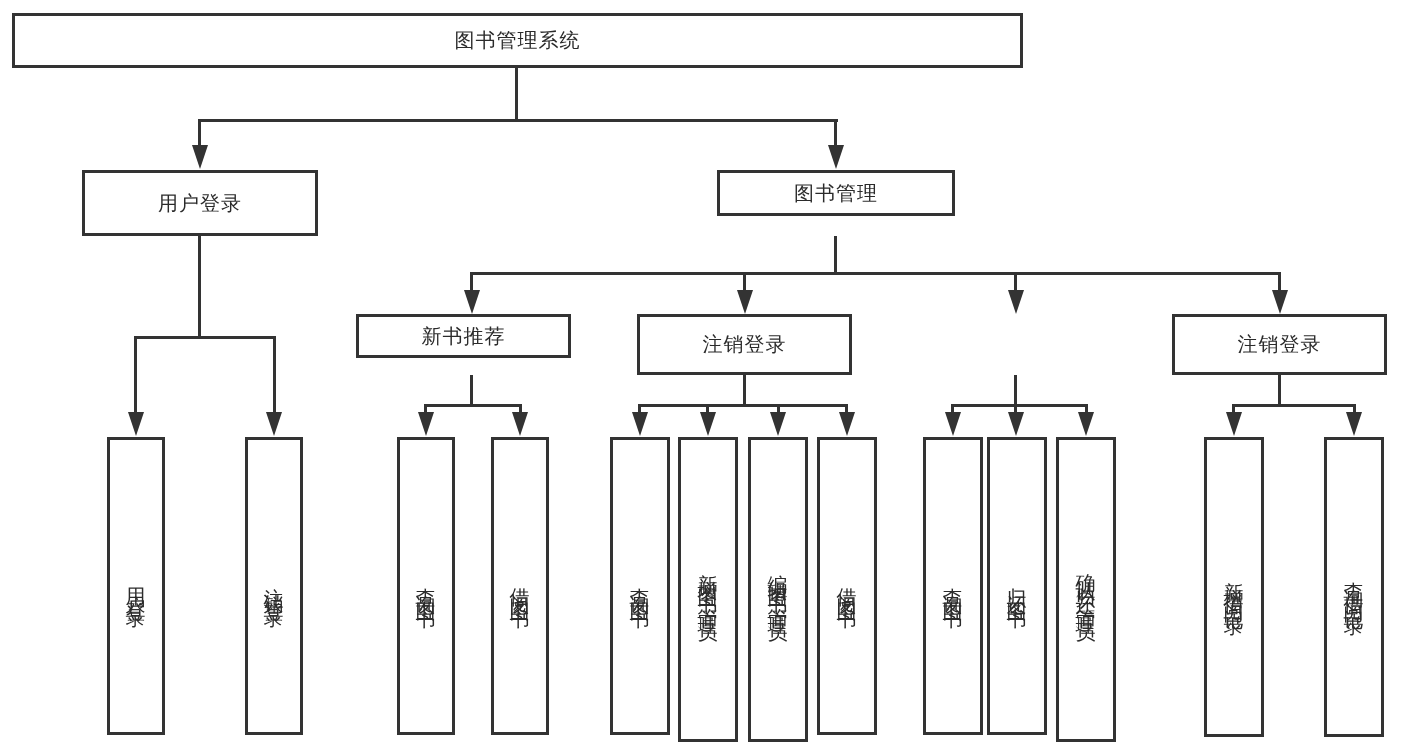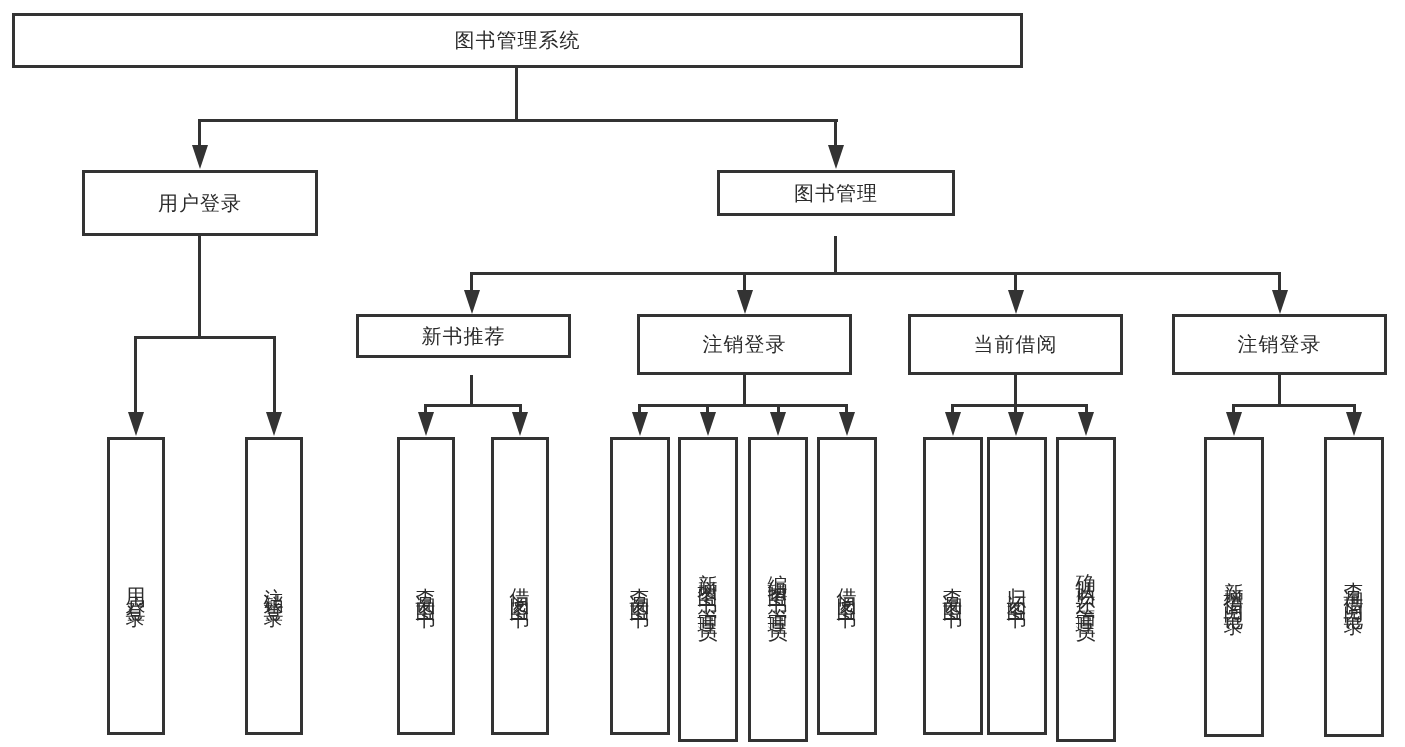--- a/index.html
+++ b/index.html
@@ -100,21 +100,20 @@
   <div class="ahead" style="left:464px;top:290px"></div>
   <div class="vline" style="left:743px;top:272px;height:20px"></div>
   <div class="ahead" style="left:737px;top:290px"></div>
   <div class="vline" style="left:1014px;top:272px;height:20px"></div>
   <div class="ahead" style="left:1008px;top:290px"></div>
   <div class="vline" style="left:1278px;top:272px;height:20px"></div>
   <div class="ahead" style="left:1272px;top:290px"></div>
 
   <div class="box" style="left:356px;top:314px;width:215px;height:44px">新书推荐</div>
   <div class="box" style="left:637px;top:314px;width:215px;height:61px">注销登录</div>
-  <div class="box" style="left:908px;top:314px;width:215px;height:61px">当前借阅</div>
   <div class="box" style="left:1172px;top:314px;width:215px;height:61px">注销登录</div>
 
   <div class="vline" style="left:470px;top:375px;height:32px"></div>
   <div class="hline" style="left:424px;top:404px;width:98px"></div>
   <div class="vline" style="left:424px;top:404px;height:10px"></div>
   <div class="ahead" style="left:418px;top:412px"></div>
   <div class="vline" style="left:519px;top:404px;height:10px"></div>
   <div class="ahead" style="left:512px;top:412px"></div>
 
   <div class="vline" style="left:743px;top:375px;height:32px"></div>

